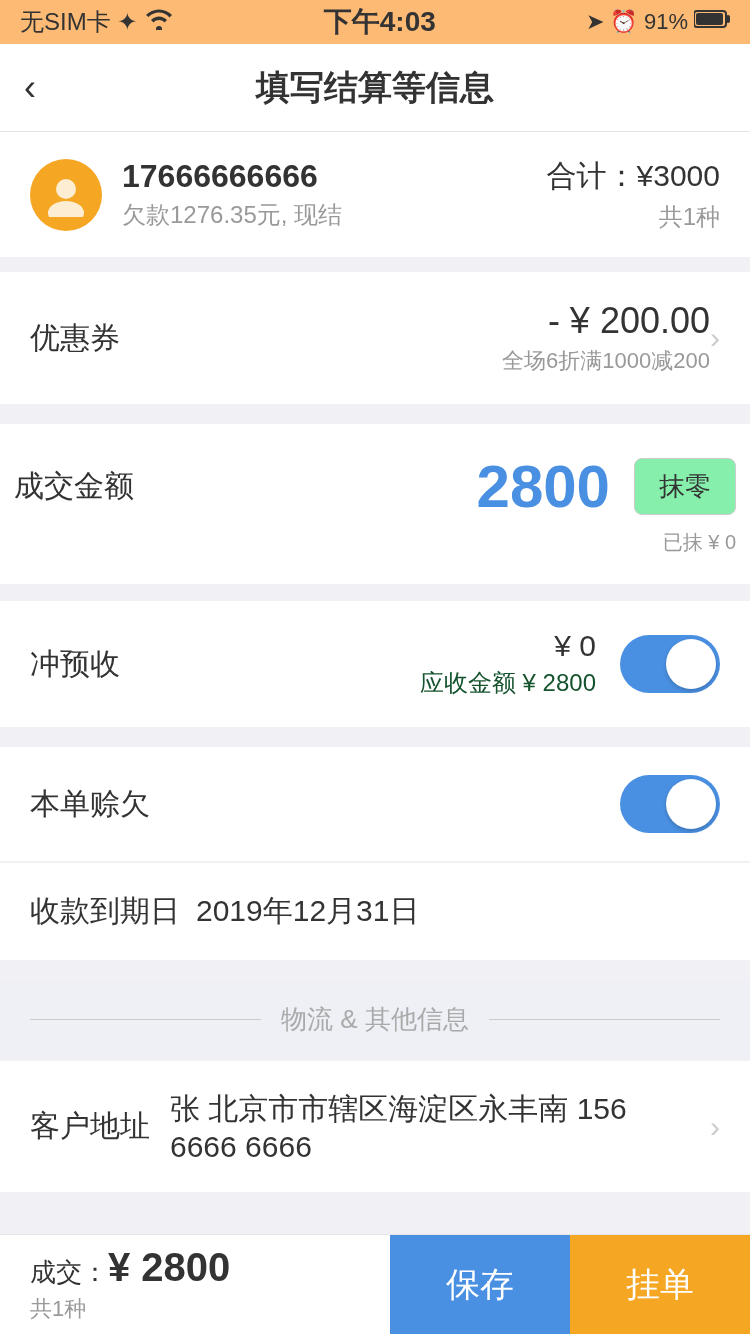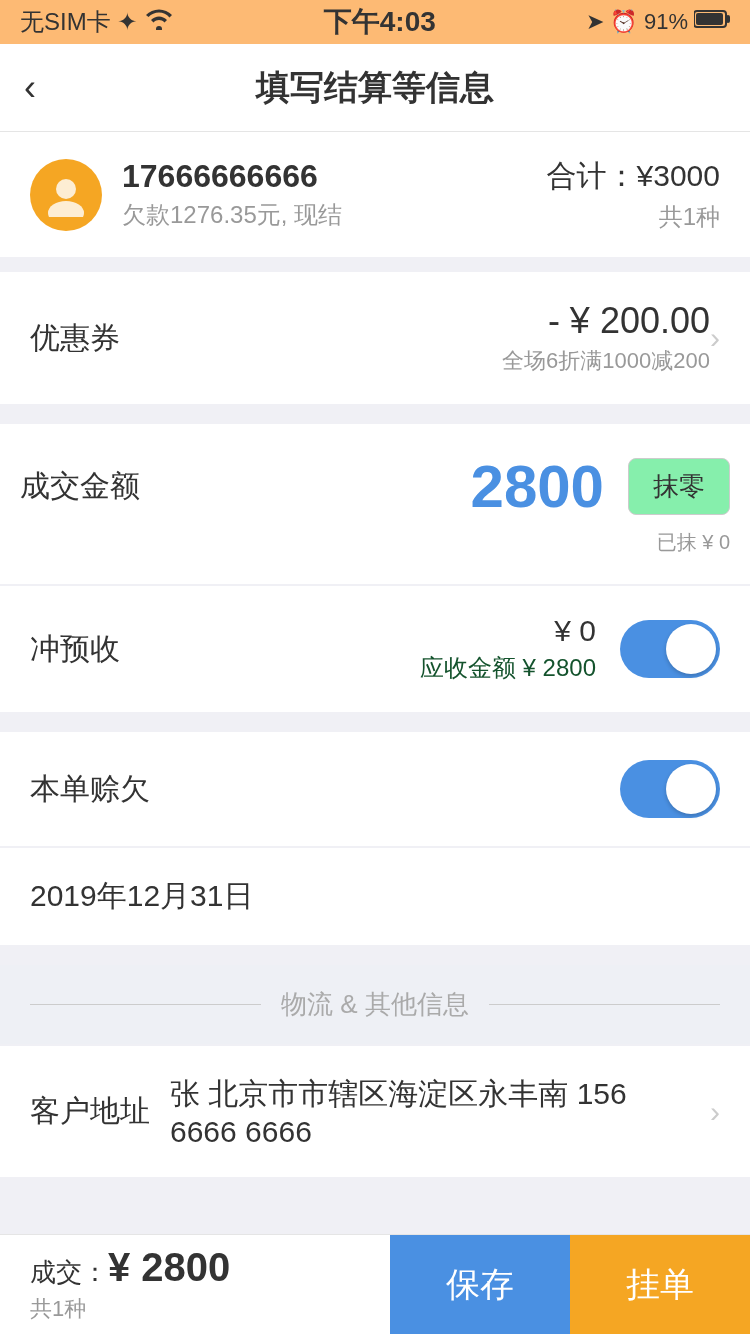--- a/index.html
+++ b/index.html
@@ -94,22 +94,22 @@
     .coupon-right {
       display: flex;
       align-items: center;
       text-align: right;
     }
     .coupon-amount { font-size: 36px; color: #333; font-weight: 500; }
     .coupon-desc { font-size: 22px; color: #999; margin-top: 4px; }
     .chevron-icon { color: #ccc; font-size: 30px; }
     .deal-section {
       background: #fff;
-      padding: 28px 20px;
-      margin-bottom: 2px;
+      padding: 28px 14px;
+      margin-bottom: 17px;
     }
     .deal-row {
       display: flex;
       align-items: center;
       justify-content: space-between;
     }
     .deal-label { font-size: 30px; color: #333; }
     .deal-right {
       display: flex;
       align-items: center;
@@ -342,20 +342,21 @@
 </div>
 
 <div class="debt-section section-white" style="margin-bottom:2px;">
   <div class="debt-label">本单赊欠</div>
   <div class="toggle">
     <div class="toggle-knob"></div>
   </div>
 </div>
 
 <div class="due-date-section" style="background:#fff; margin-bottom:20px;">
+  <div class="due-date-label">收款到期日</div>
   <div class="due-date-value">2019年12月31日</div>
 </div>
 
 <div class="divider-section">
   <div class="divider-line"></div>
   <div class="divider-text">物流 &amp; 其他信息</div>
   <div class="divider-line"></div>
 </div>
 
 <div class="address-section section-white">

